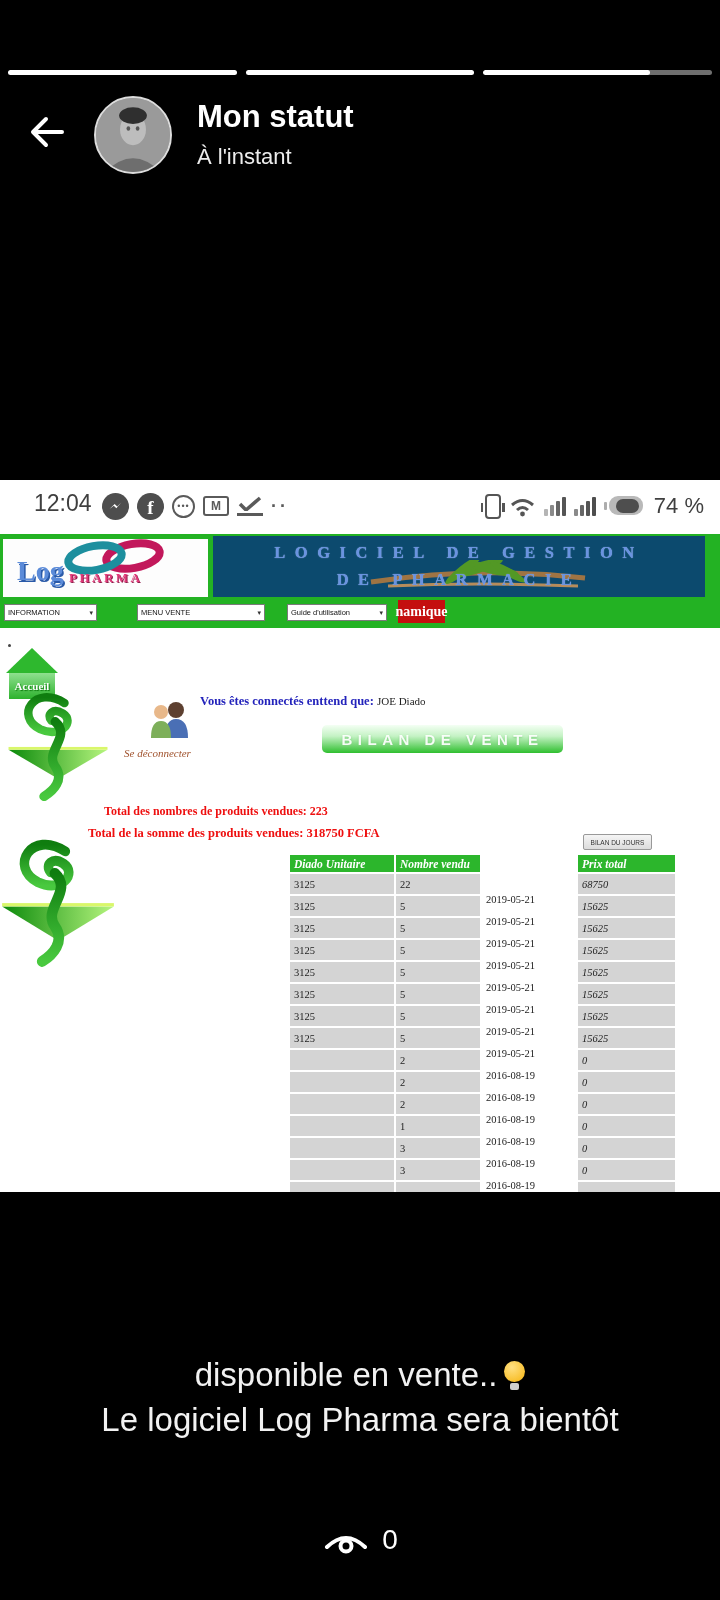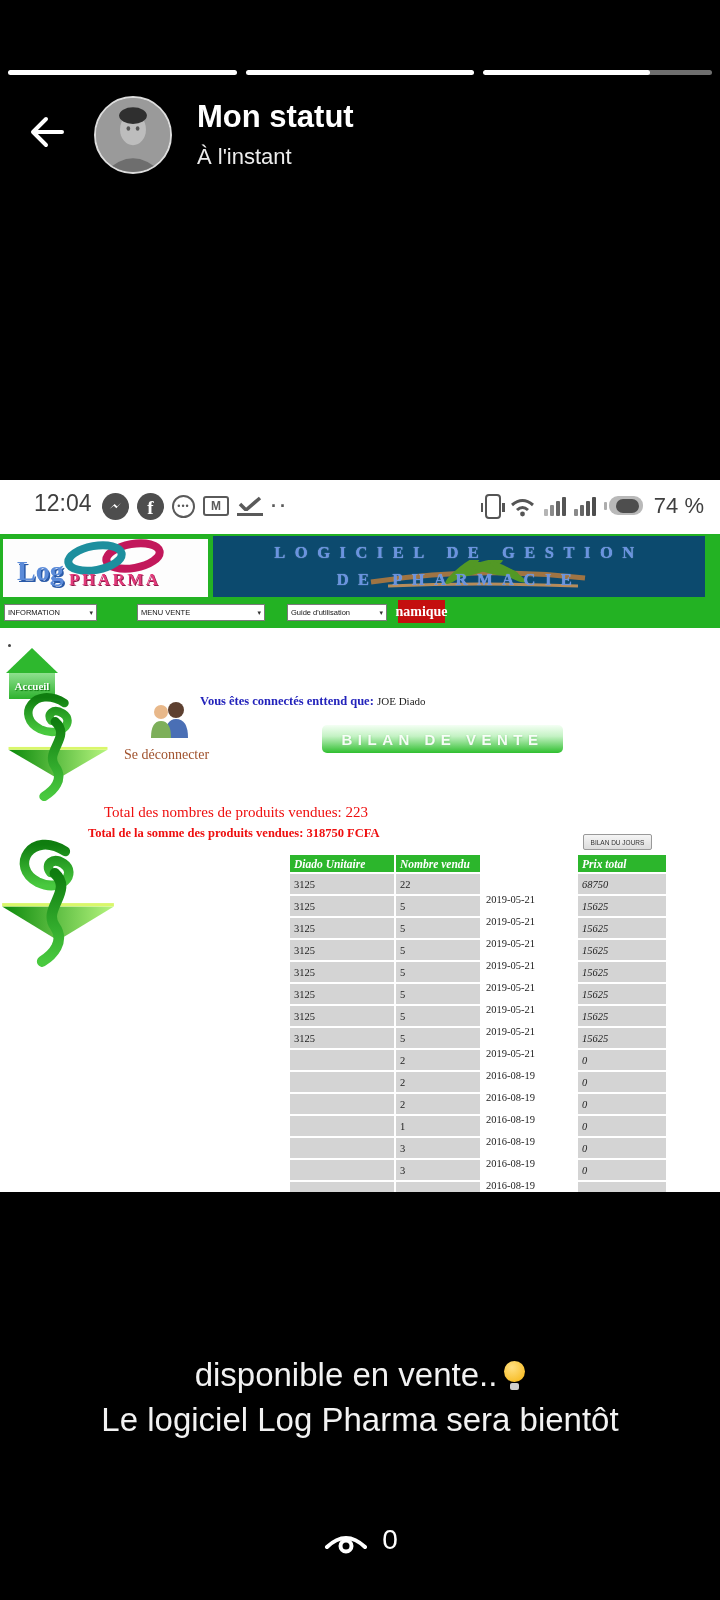--- a/index.html
+++ b/index.html
@@ -45,21 +45,21 @@
   .batt .bod{position:absolute;left:5px;top:0;width:34px;height:19px;background:#b9b9b9;border-radius:9px;}
   .batt .lvl{position:absolute;left:12px;top:2.5px;width:23px;height:14px;background:#4e4e4e;border-radius:7px;}
   .sb-batt-txt{font-size:22px;color:#3f3f3f;margin-left:2px;}
 
   
   .hdr{position:absolute;top:54px;left:0;width:720px;height:94px;background:#23b223;}
   .logo-box{position:absolute;left:3px;top:5px;width:205px;height:58px;background:#fdfdfd;}
   .logo-swirl{position:absolute;left:52px;top:0px;}
   .logo-log{position:absolute;left:14px;top:16px;font-size:28px;font-weight:bold;color:#5b8bd9;
      text-shadow:1.5px 1.5px 0 #2a5aa8;font-family:"Liberation Serif",serif;}
-  .logo-pharma{position:absolute;left:66px;top:31px;font-size:17px;font-weight:bold;color:#e23a7a;
+  .logo-pharma{position:absolute;left:66px;top:31px;font-size:13px;font-weight:bold;color:#e23a7a;
      letter-spacing:2.5px;text-shadow:1px 1px 0 #8f1d4a;font-family:"Liberation Serif",serif;}
   .title-box{position:absolute;left:213px;top:2px;width:492px;height:61px;background:#0c4a6e;overflow:hidden;}
   .title-leaves{position:absolute;left:150px;top:24px;opacity:.9;}
   .tline{position:absolute;width:100%;text-align:center;font-family:"Liberation Serif",serif;
      font-weight:bold;color:#6a93e0;font-size:16.5px;letter-spacing:9.5px;text-shadow:0 0 1px #9db8ea;}
   .tline1{top:7px;} .tline2{top:34px;}
   .dd{position:absolute;top:70px;height:17px;background:#fff;border:1px solid #7a7a7a;box-sizing:border-box;
      display:flex;align-items:center;justify-content:space-between;padding:0 3px;font-size:7.5px;color:#111;cursor:pointer;}
   .dd0{left:4px;width:93px;} .dd1{left:137px;width:128px;} .dd2{left:287px;width:100px;}
   .dda{font-size:7px;color:#333;}
@@ -74,39 +74,39 @@
   .accueil .tri{width:0;height:0;border-left:26px solid transparent;border-right:26px solid transparent;
      border-bottom:25px solid #2eb82e;}
   .accueil .lab{width:46px;height:26px;margin:0 3px;background:linear-gradient(180deg,#a9ecа9,#8fe08f 20%,#2db22d);
      background:linear-gradient(180deg,#8fe08f,#2db22d);display:flex;align-items:center;justify-content:center;
      color:#fff;font-size:11px;font-weight:bold;text-shadow:1px 1px 1px #0a7a0a;}
   .cad1{position:absolute;left:0px;top:62px;}
   .cad2{position:absolute;left:0px;top:208px;}
   .people{position:absolute;left:148px;top:72px;}
   .connected{position:absolute;left:200px;top:66px;font-size:12.5px;font-weight:bold;color:#2323bb;}
   .connected .usr{font-weight:normal;color:#222;font-size:11px;}
-  .logout{position:absolute;left:124px;top:119px;font-size:14px;color:#a0522d;cursor:pointer;}
+  .logout{position:absolute;left:124px;top:119px;font-size:11px;color:#a0522d;cursor:pointer;font-style:italic;}
   .bilan-banner{position:absolute;left:322px;top:97px;width:241px;height:28px;border-radius:5px;
      background:linear-gradient(180deg,#f4fff4 0%,#c4f2c4 40%,#2fbf2f 100%);
      display:flex;align-items:center;justify-content:center;font-family:"Liberation Sans",sans-serif;
      font-size:15px;font-weight:bold;letter-spacing:5.5px;color:rgba(255,255,255,.92);text-shadow:0 1px 2px #7fcf7f;}
-  .total1{position:absolute;left:104px;top:176px;font-size:15px;font-weight:normal;color:#ee0f0f;}
+  .total1{position:absolute;left:104px;top:176px;font-size:12px;font-weight:bold;color:#ee0f0f;}
   .total2{position:absolute;left:88px;top:198px;font-size:12.5px;font-weight:bold;color:#ee0f0f;}
   .daybtn{position:absolute;left:583px;top:206px;width:69px;height:16px;box-sizing:border-box;
      background:linear-gradient(#f5f5f5,#dcdcdc);border:1px solid #999;border-radius:2px;
      display:flex;align-items:center;justify-content:center;font-family:"Liberation Sans",sans-serif;
      font-size:6.5px;color:#333;cursor:pointer;}
   .vtable{position:absolute;left:120px;top:227px;width:571px;}
   .trh{display:flex;height:17px;}
   .th{background:#2cb62c;color:#fff;font-weight:bold;font-style:italic;font-size:11.5px;
      display:flex;align-items:center;padding-left:4px;box-sizing:border-box;border-right:2px solid #fff;}
   .tr{display:flex;height:20px;margin-top:2px;}
   .td{background:#d4d4d4;color:#222;font-size:10.5px;display:flex;align-items:center;
      padding-left:4px;box-sizing:border-box;border-right:2px solid #fff;}
-  .c0{width:170px;margin-top:48px;} .c1{width:106px;} .c2{width:86px;} .c3{width:96px;margin-top:25px;} .c4{width:88px;border-right:none;font-style:italic;}
+  .c0{width:170px;margin-top:48px;} .c1{width:106px;} .c2{width:86px;} .c3{width:96px;margin-top:25px;} .c4{width:97px;border-right:none;font-style:italic;}
   .tr.partial{height:14px;}
   .tr.partial .td{font-size:0;}
 
   
   .caption{position:absolute;top:1352px;left:0;width:720px;text-align:center;color:#f2f2f2;
      font-size:33px;line-height:45px;}
   .bulb{display:inline-block;position:relative;width:21px;height:29px;margin-left:7px;vertical-align:-4px;}
   .bulb .glass{position:absolute;top:0;left:0;width:21px;height:21px;border-radius:50%;
      background:radial-gradient(circle at 38% 30%,#ffe082,#f6b40e);}
   .bulb .base{position:absolute;bottom:0;left:6px;width:9px;height:7px;background:#cfcfcf;border-radius:2px;}

